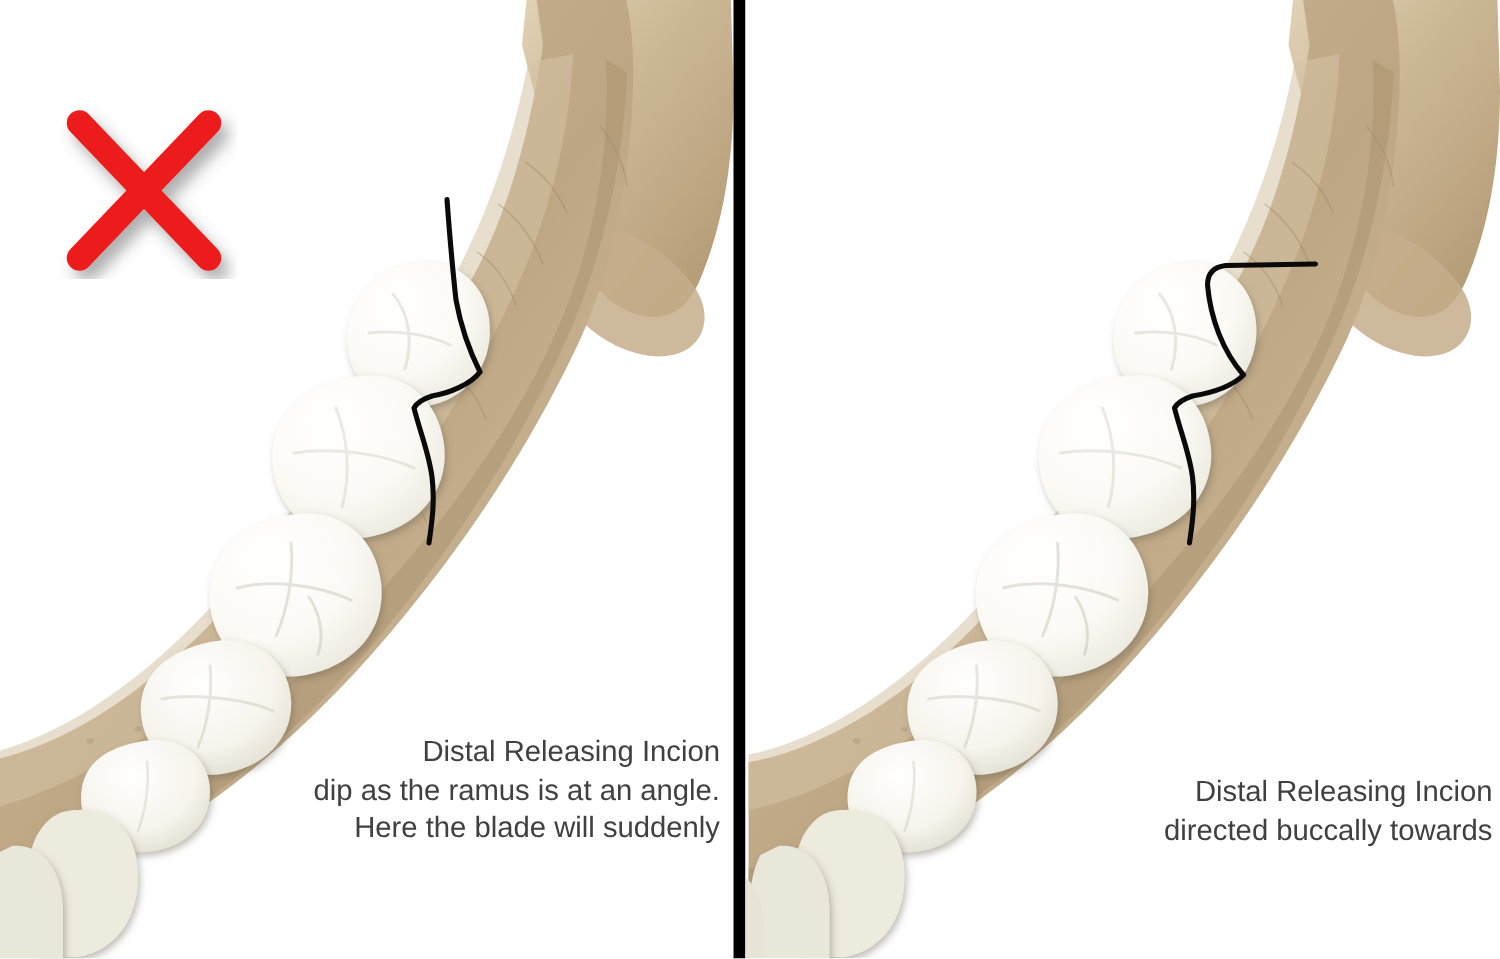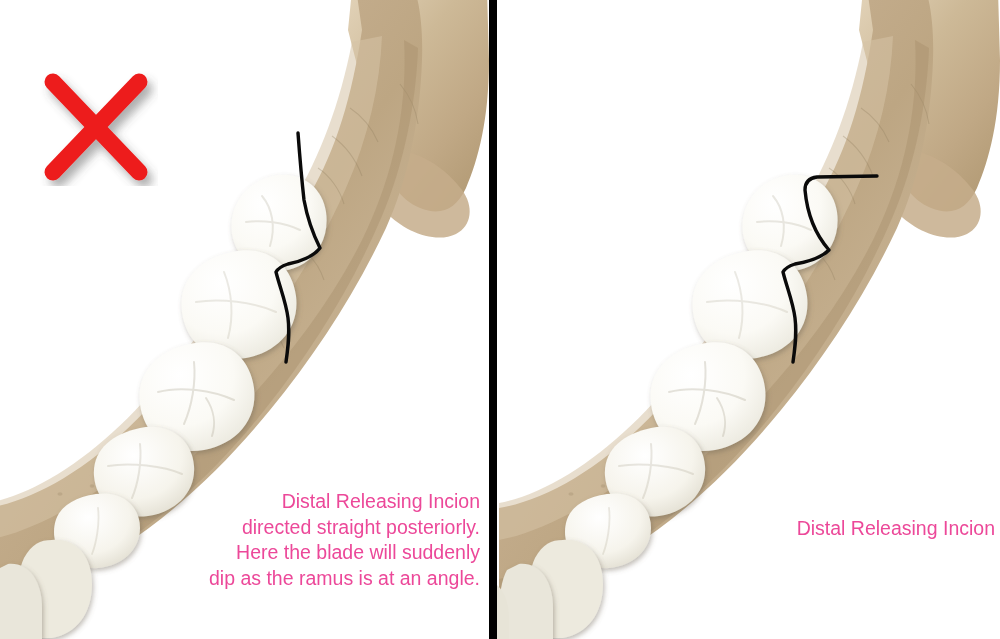--- a/index.html
+++ b/index.html
@@ -12,21 +12,21 @@
 
   #divider{position:absolute;left:489px;top:0;width:8px;height:639px;background:#000;}
 
   .mandible-svg{position:absolute;top:0;left:0;}
 
   
   .mark{position:absolute;}
   #cross-mark{left:38px;top:68px;width:120px;height:118px;}
 
   
-  .caption{position:absolute;color:#ec4899;font-family:"Liberation Sans",sans-serif;
+  .caption{position:absolute;color:#404040;font-family:"Liberation Sans",sans-serif;
            font-size:19.5px;line-height:25.5px;font-weight:400;text-align:right;
            white-space:nowrap;}
   #caption-left{right:9px;top:489px;}
   #caption-right{right:5px;top:516px;}
   .caption div{display:block;}
 </style>
 </head>
 <body>
 
 <div id="stage">
@@ -166,23 +166,22 @@
         </filter>
       </defs>
       <g filter="url(#xShadow)" stroke="#ED1C1C" stroke-width="17" stroke-linecap="round">
         <line x1="15" y1="14" x2="101" y2="104"></line>
         <line x1="101" y1="14" x2="15" y2="104"></line>
       </g>
     </svg>
 
     <div class="caption" id="caption-left">
       <div>Distal Releasing Incion</div>
-      <div>directed straight posteriorly.</div>
+      <div>dip as the ramus is at an angle.</div>
       <div>Here the blade will suddenly</div>
-      <div>dip as the ramus is at an angle.</div>
     </div>
   </div>
 
   <div id="divider"></div>
 
   <div class="panel" id="panel-right">
 
     <svg class="mandible-svg" width="503" height="639" viewBox="0 0 503 639">
       <defs>
         <linearGradient id="boneGradR" x1="0" y1="0" x2="1" y2="1">
@@ -301,16 +300,17 @@
                C 312 178 308 182 308 190
                C 310 212 318 234 332 250
                C 324 258 310 262 298 264
                C 292 266 288 268 286 272
                C 290 288 296 302 298 318
                C 300 334 298 348 296 362" fill="none" stroke="#0a0a0a" stroke-width="3.4" stroke-linecap="round" stroke-linejoin="round"></path>
     </svg>
 
     <div class="caption" id="caption-right">
       <div>Distal Releasing Incion</div>
+      <div>directed buccally towards</div>
     </div>
   </div>
 
 </div>
 
 </body></html>

